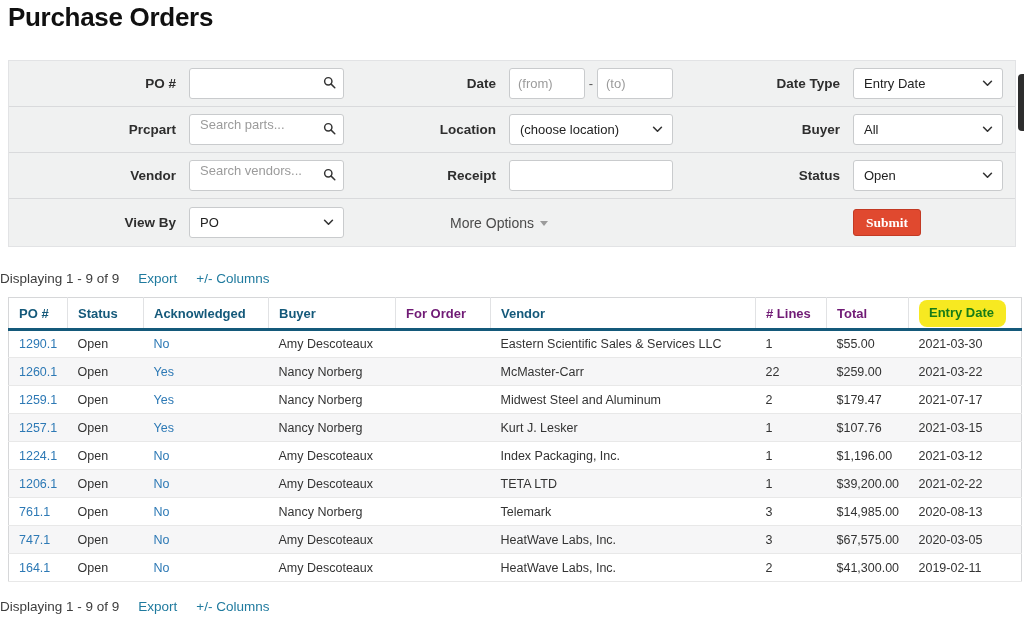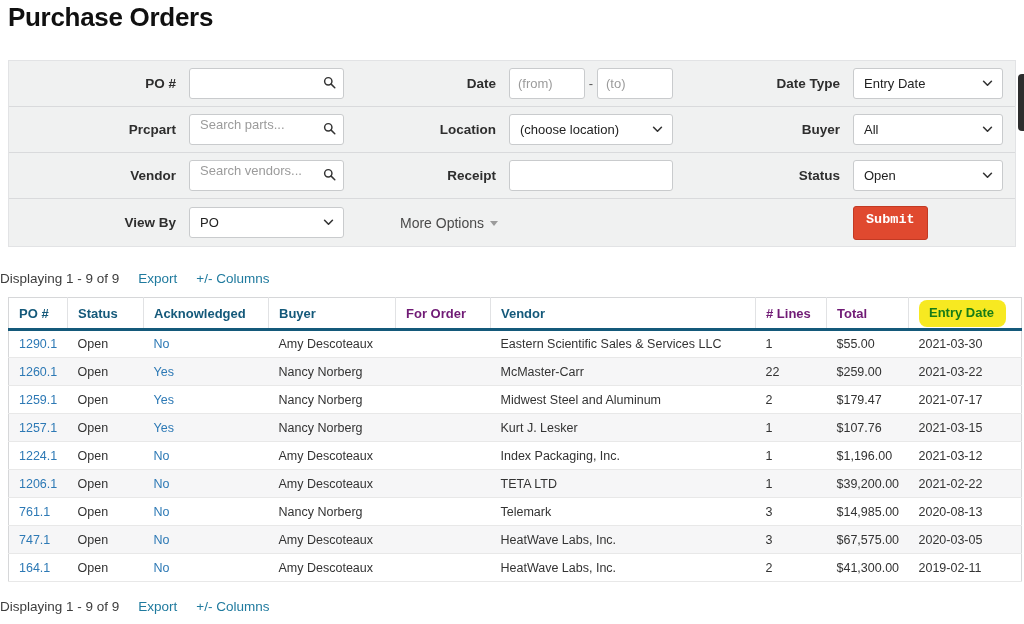--- a/index.html
+++ b/index.html
@@ -59,31 +59,31 @@
   .dash{width:12px;text-align:center;color:#555;font-size:13px}
 
   .sel{
     display:flex;align-items:center;justify-content:space-between;
     height:31px;width:100%;background:#fff;border:1px solid #c9cbcd;border-radius:3px;
     padding:0 9px 0 10px;font-size:13px;color:#222;cursor:pointer;white-space:nowrap;
   }
   .sel .chev{flex:0 0 auto;margin-left:6px;display:flex;align-items:center}
 
   .more-options{
-    margin-left:56px;font-size:14px;color:#4a4a4a;cursor:pointer;white-space:nowrap;
+    margin-left:106px;font-size:14px;color:#4a4a4a;cursor:pointer;white-space:nowrap;
     display:inline-flex;align-items:center;
   }
   .tri{
     width:0;height:0;border-left:4px solid transparent;border-right:4px solid transparent;
     border-top:5px solid #9b9b9b;display:inline-block;margin-left:6px;margin-top:2px;
   }
   .submit-btn{
     background:var(--accent-red);border:1px solid #c23a24;border-radius:3px;
-    color:#fff;font-weight:bold;font-size:13.5px;font-family:Liberation Mono, monospace;
-    padding:5px 12px 12px;cursor:pointer;
+    color:#fff;font-weight:bold;font-size:13.5px;font-family:Liberation Serif, serif;
+    padding:5px 12px 4px;cursor:pointer;
   }
 
   
   .pagebar{
     position:absolute;left:0;width:1024px;display:flex;justify-content:flex-start;
     align-items:center;gap:19px;font-size:13.5px;
   }
   .pagebar.top{top:271px}
   .pagebar.bottom{top:599px}
   .pagebar .info{color:#3d3d3d}

